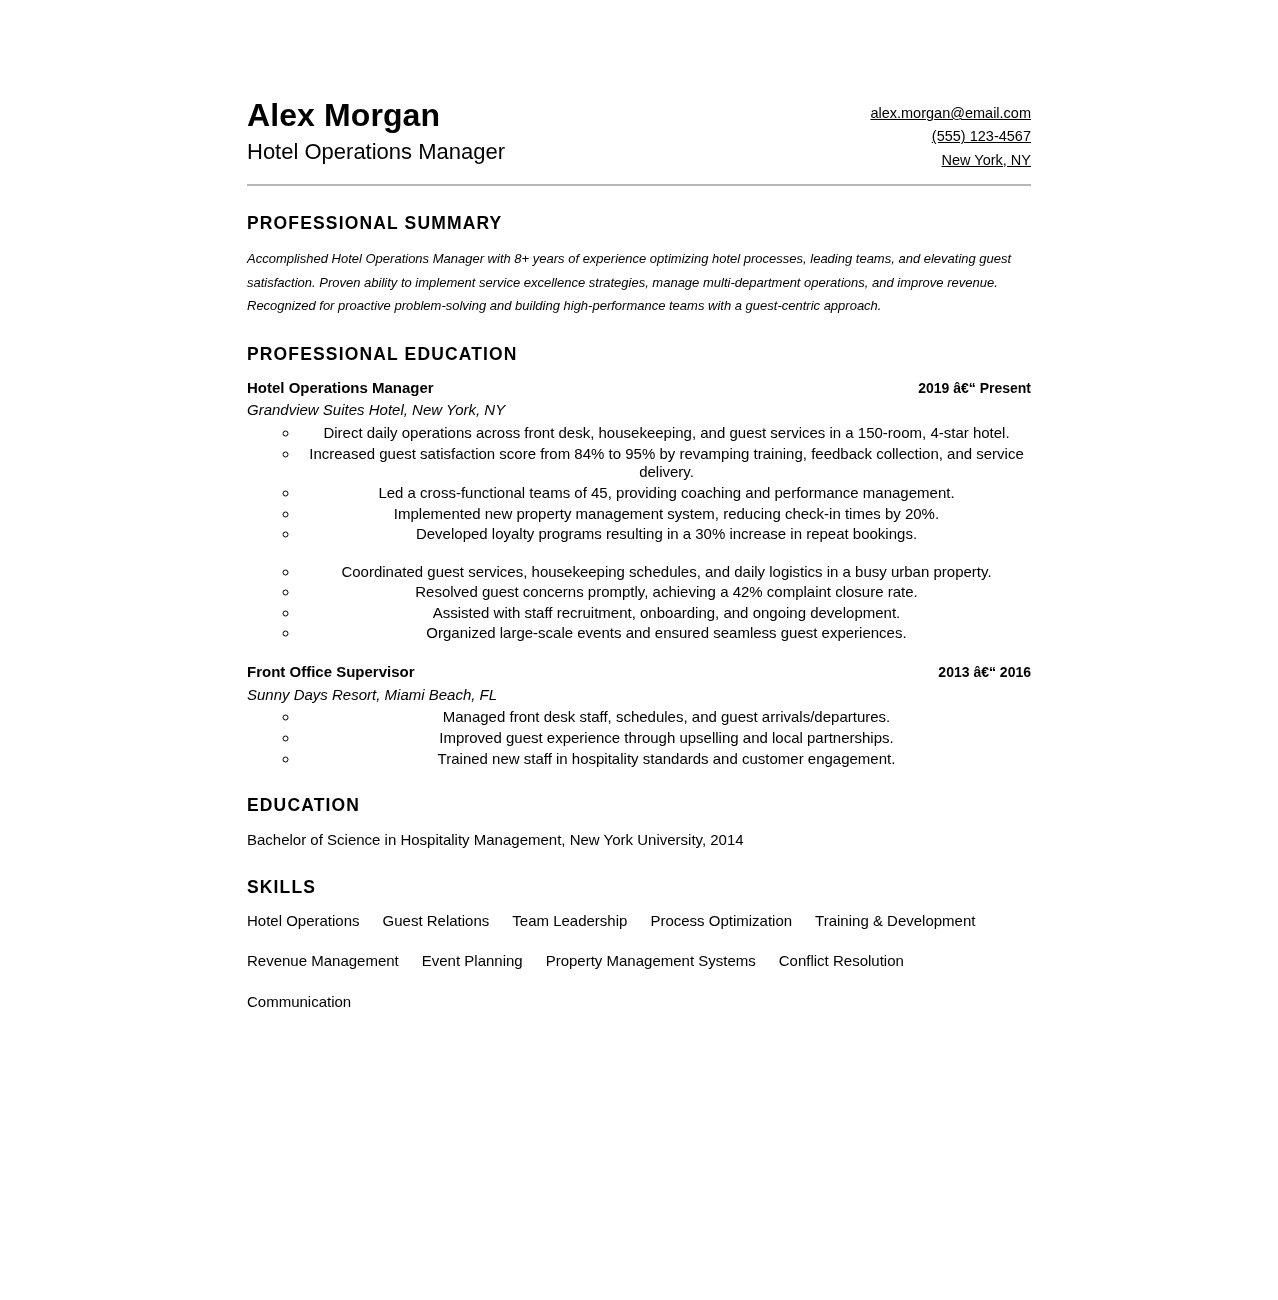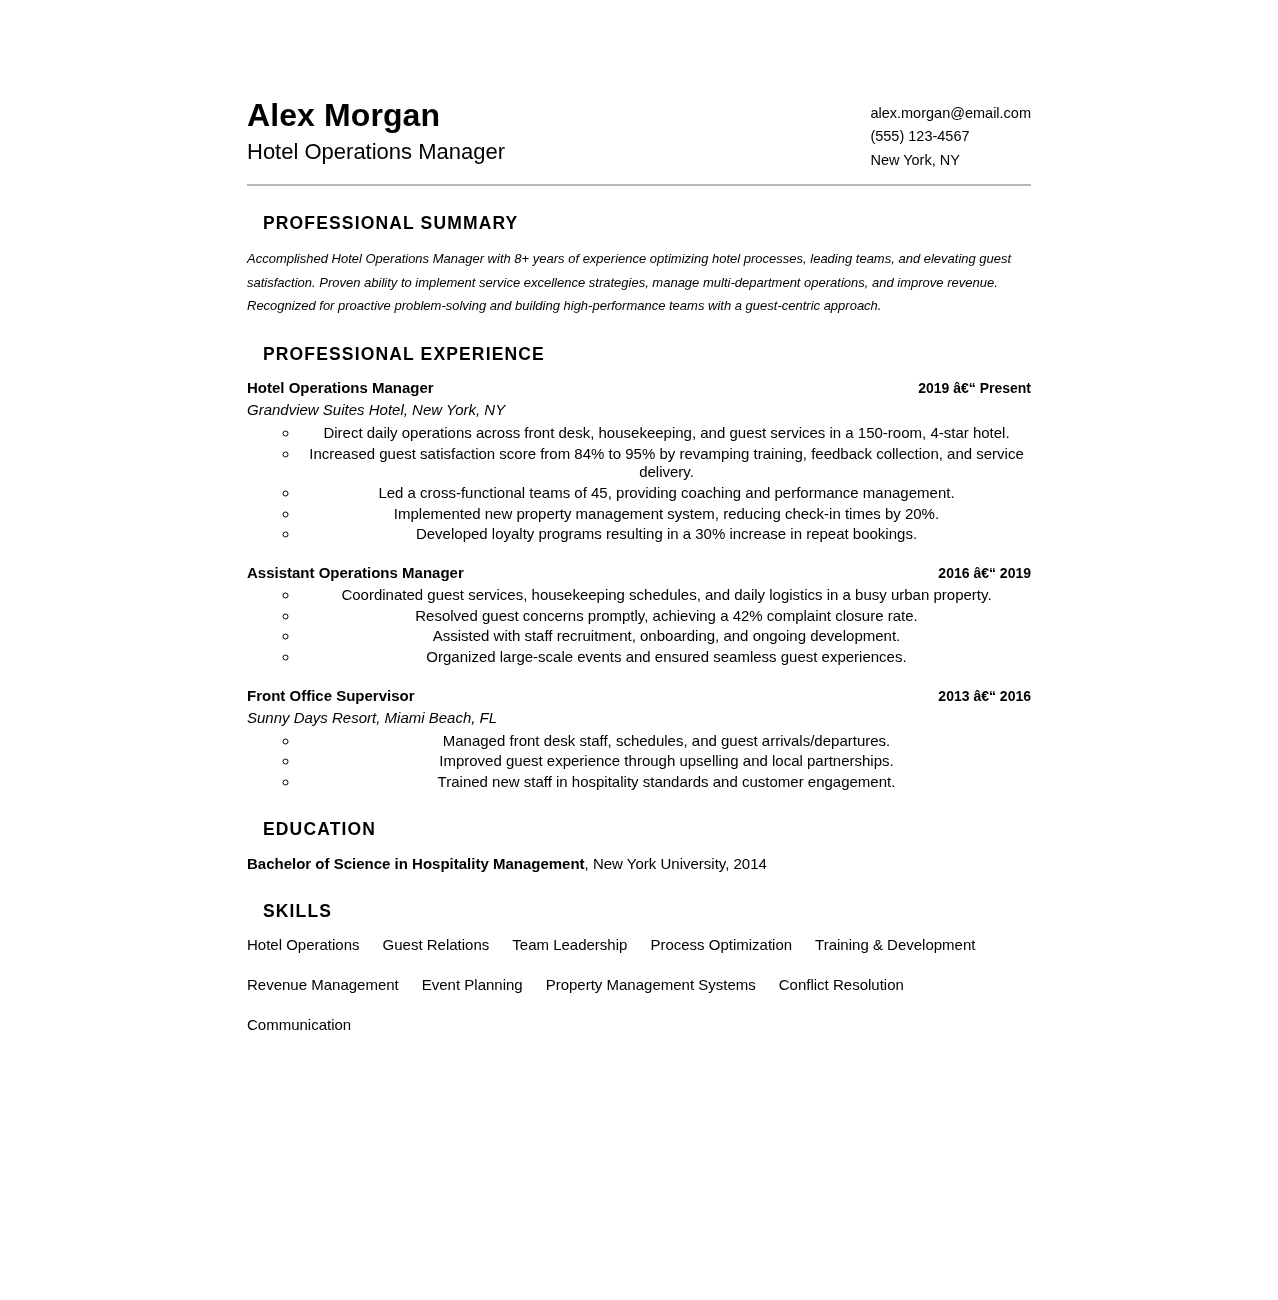--- a/index.html
+++ b/index.html
@@ -41,41 +41,42 @@
     letter-spacing: 0.1px;
     margin: 0;
   }
   .headline {
     font-size: 22px;
     font-weight: normal;
     line-height: 1.24;
     margin: 3px 0 0 0;
   }
   .contact {
-    text-align: left;
+    text-align: right;
     font-size: 14.5px;
     line-height: 1.62;
     padding-top: 7px;
     white-space: nowrap;
+    text-decoration: underline;
   }
   .contact div { display: block; }
   .header-rule {
     border: 0;
     border-top: 2px solid #b7b7b7;
     margin: 12px 0 0 0;
     width: 100%;
   }
 
   
   .section { margin-top: 27px; }
   .section-title {
     font-size: 17.5px;
     font-weight: bold;
     letter-spacing: 1.15px;
-    margin: 0 0 13px 16px;
+    margin: 0 0 13px 0;
     line-height: 1.2;
   }
 
   .summary-text {
     font-size: 13px;
     line-height: 1.78;
     margin: 0;
     max-width: 770px;
     font-style: italic;
   }
@@ -117,21 +118,21 @@
     line-height: 1.24;
     margin-bottom: 2px;
     padding-left: 3px;
   }
 
   
   .edu-line {
     font-size: 15px;
     line-height: 1.4;
   }
-  .edu-degree { font-weight: bold; }
+  .edu-degree { font-weight: normal; }
 
   
   .skills {
     display: flex;
     flex-wrap: wrap;
     max-width: 784px;
   }
   .skill {
     font-size: 15px;
     line-height: 1.28;
@@ -157,42 +158,38 @@
       </div>
     </div>
     <hr class="header-rule">
 
     <div class="section">
       <div class="section-title">PROFESSIONAL SUMMARY</div>
       <p class="summary-text">Accomplished Hotel Operations Manager with 8+ years of experience optimizing hotel processes, leading teams, and elevating guest satisfaction. Proven ability to implement service excellence strategies, manage multi-department operations, and improve revenue. Recognized for proactive problem-solving and building high-performance teams with a guest-centric approach.</p>
     </div>
 
     <div class="section">
-      <div class="section-title">PROFESSIONAL EXPERIENCE</div>
+      <div class="section-title">PROFESSIONAL EDUCATION</div>
 
       <div class="job">
         <div class="job-head">
           <span class="job-title">Hotel Operations Manager</span>
           <span class="job-dates">2019 â€“ Present</span>
         </div>
         <div class="job-company">Grandview Suites Hotel, New York, NY</div>
         <ul class="bullets">
           <li>Direct daily operations across front desk, housekeeping, and guest services in a 150-room, 4-star hotel.</li>
           <li>Increased guest satisfaction score from 84% to 95% by revamping training, feedback collection, and service delivery.</li>
           <li>Led a cross-functional teams of 45, providing coaching and performance management.</li>
           <li>Implemented new property management system, reducing check-in times by 20%.</li>
           <li>Developed loyalty programs resulting in a 30% increase in repeat bookings.</li>
         </ul>
       </div>
 
       <div class="job">
-        <div class="job-head">
-          <span class="job-title">Assistant Operations Manager</span>
-          <span class="job-dates">2016 â€“ 2019</span>
-        </div>
         <ul class="bullets">
           <li>Coordinated guest services, housekeeping schedules, and daily logistics in a busy urban property.</li>
           <li>Resolved guest concerns promptly, achieving a 42% complaint closure rate.</li>
           <li>Assisted with staff recruitment, onboarding, and ongoing development.</li>
           <li>Organized large-scale events and ensured seamless guest experiences.</li>
         </ul>
       </div>
 
       <div class="job">
         <div class="job-head">

